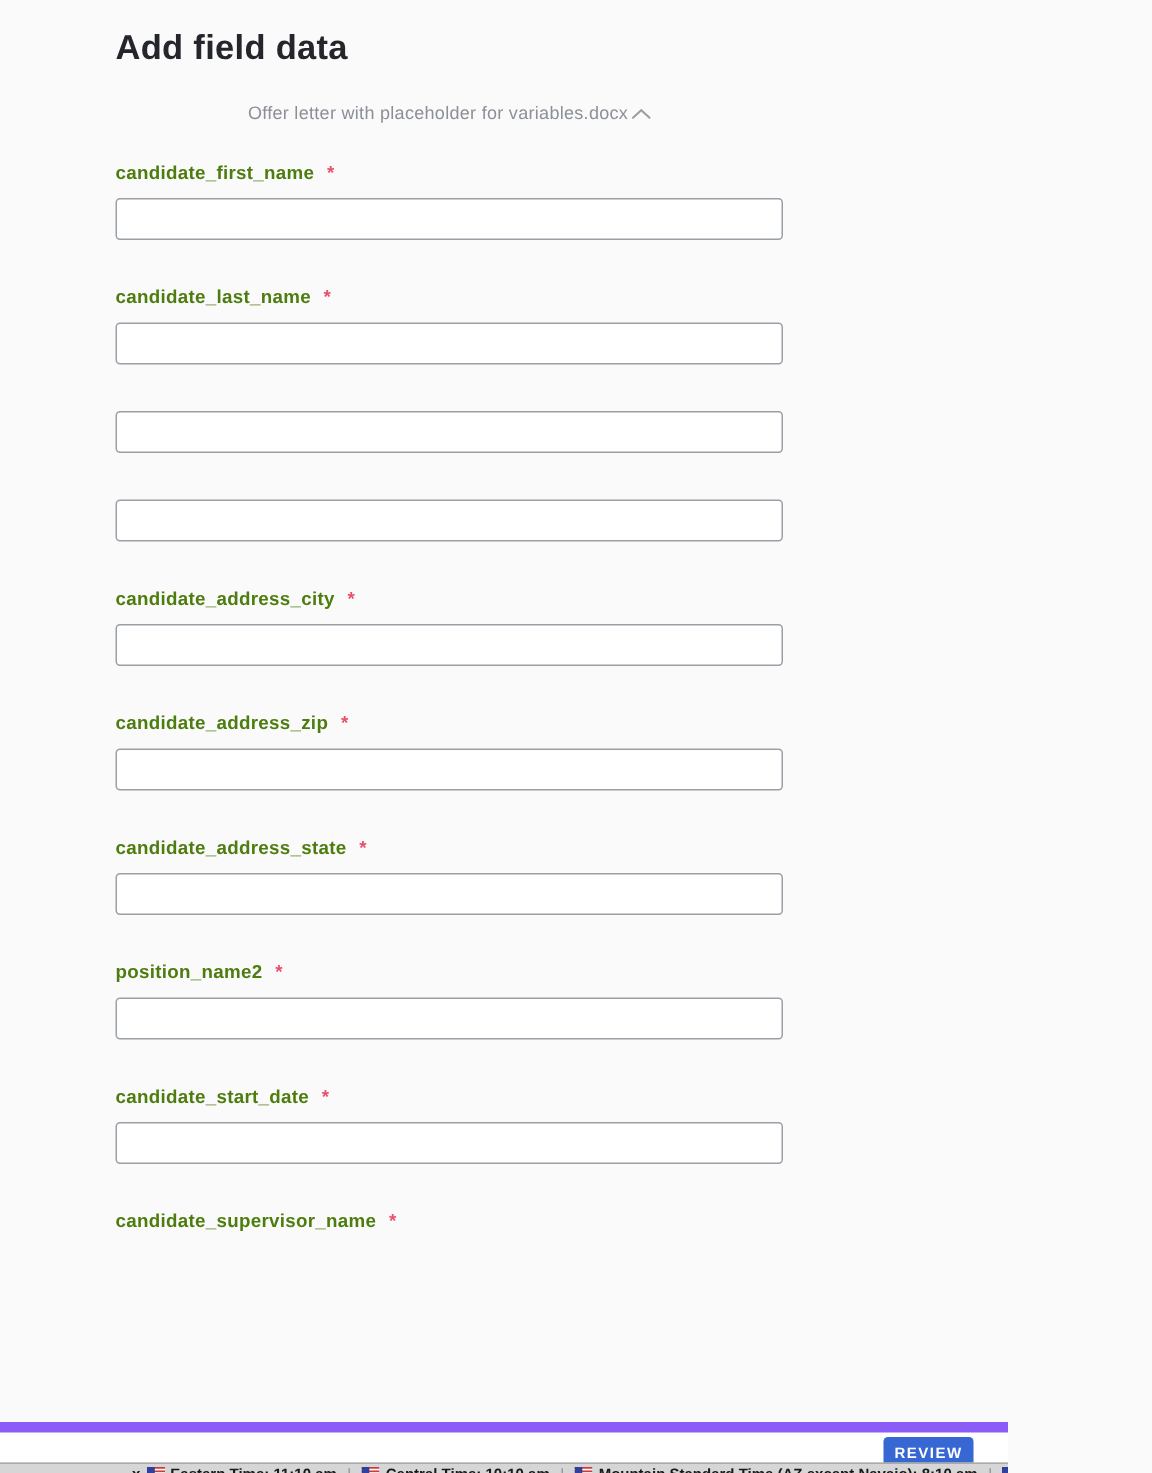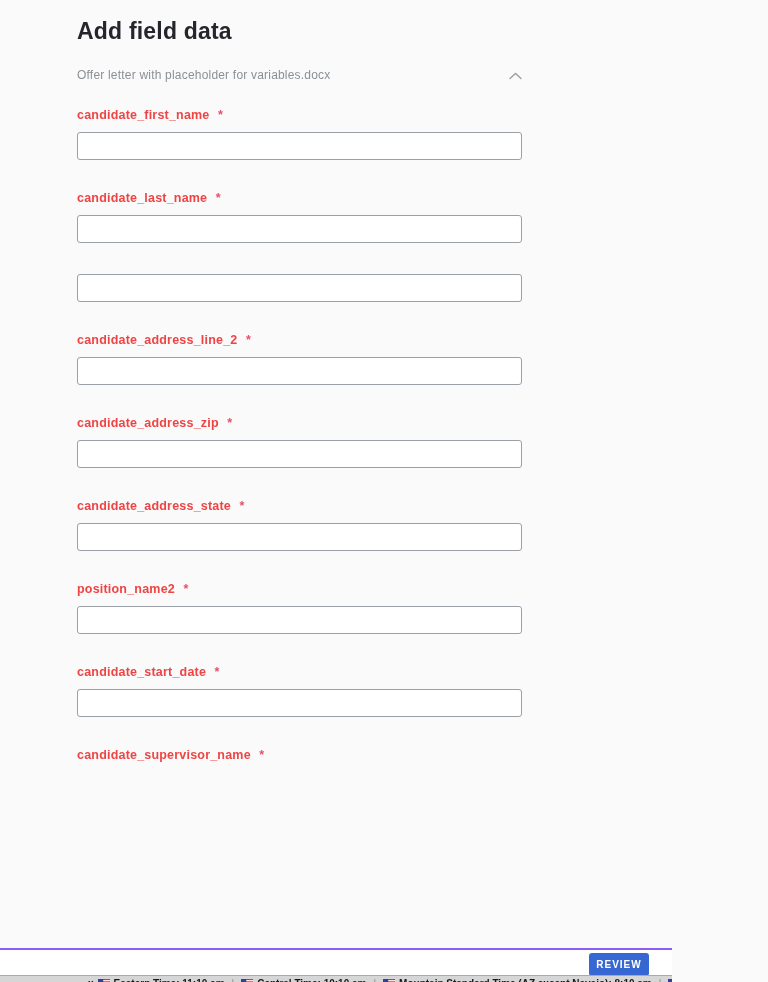--- a/index.html
+++ b/index.html
@@ -5,32 +5,32 @@
   * { box-sizing: border-box; margin: 0; padding: 0; }
   html, body { width: 768px; height: 982px; overflow: hidden; }
   body { font-family: "Liberation Sans", sans-serif; background: #fafafa; }
 
   .page { position: relative; width: 672px; height: 982px; overflow: hidden; background: #fafafa; }
 
   
   .content { position: absolute; top: 0; left: 0; right: 0; height: 948px; overflow: hidden; padding: 18px 0 0 77px; }
   .page-title { font-size: 23px; font-weight: bold; color: #24262b; letter-spacing: .2px; line-height: 1.2; }
 
-  .doc-row { width: 447px; display: flex; justify-content: space-between; align-items: center; margin-top: 20px; margin-bottom: 23px; }
+  .doc-row { width: 447px; display: flex; justify-content: center; align-items: center; margin-top: 20px; margin-bottom: 23px; }
   .doc-name { font-size: 12px; color: #8b9097; letter-spacing: .2px; }
   .chevron-btn { background: none; border: none; cursor: pointer; display: flex; align-items: center; padding: 2px; }
 
   .field { margin-bottom: 31px; }
   .field-label-row { line-height: 15px; margin-bottom: 9px; font-size: 12.5px; }
-  .field-label { color: #ef4444; font-weight: bold; letter-spacing: .2px; }
+  .field-label { color: #4d7c0f; font-weight: bold; letter-spacing: .2px; }
   .required-mark { color: #e8506a; font-weight: bold; margin-left: 5px; }
   .field-input { display: block; width: 445px; height: 28px; border: 1px solid #9aa0a5; border-radius: 3px; background: #ffffff; padding: 0 8px; font-family: "Liberation Sans", sans-serif; font-size: 13px; color: #33373d; outline: none; }
 
   
-  .footer-bar { position: absolute; top: 948px; left: 0; right: 0; height: 27px; background: #ffffff; border-top: 2px solid #8b5cf6; }
+  .footer-bar { position: absolute; top: 948px; left: 0; right: 0; height: 27px; background: #ffffff; border-top: 7px solid #8b5cf6; }
   .review-button { position: absolute; top: 3px; right: 23px; width: 60px; height: 23px; background: #3767d2; color: #ffffff; border: none; border-radius: 3px; font-family: "Liberation Sans", sans-serif; font-size: 10px; font-weight: bold; letter-spacing: 1px; cursor: pointer; }
 
   
   .taskbar { position: absolute; top: 975px; left: 0; width: 768px; height: 20px; background: #d6d6d6; border-top: 1px solid #a9a9a9; overflow: hidden; display: flex; align-items: flex-start; padding: 2px 0 0 88px; white-space: nowrap; font-size: 10px; font-weight: bold; color: #17181a; line-height: 12px; }
   .tz-item { display: inline-flex; align-items: center; }
   .tz-close { margin-right: 4px; cursor: pointer; font-weight: bold; color: #17181a; }
   .tz-sep { color: #8a8f94; margin: 0 7px; font-weight: normal; }
   .flag { display: inline-block; margin-right: 4px; flex: none; }
 </style>
 </head>
@@ -68,27 +68,30 @@
             <span class="required-mark">*</span>
           </div>
           <input class="field-input" type="text" value="" style="">
         </div>
 
         <div class="field">
           <input class="field-input" type="text" value="" style="">
         </div>
 
         <div class="field">
-          <div class="field-label-row">
-            <span class="field-label">candidate_address_line_2</span>
-            <span class="required-mark">*</span>
-          </div>
-          <input class="field-input" type="text" value="" style="">
-        </div>
-
+          <input class="field-input" type="text" value="" style="">
+        </div>
+
+        <div class="field">
+          <div class="field-label-row">
+            <span class="field-label">candidate_address_city</span>
+            <span class="required-mark">*</span>
+          </div>
+          <input class="field-input" type="text" value="" style="">
+        </div>
 
         <div class="field">
           <div class="field-label-row">
             <span class="field-label">candidate_address_zip</span>
             <span class="required-mark">*</span>
           </div>
           <input class="field-input" type="text" value="" style="">
         </div>
 
         <div class="field">

